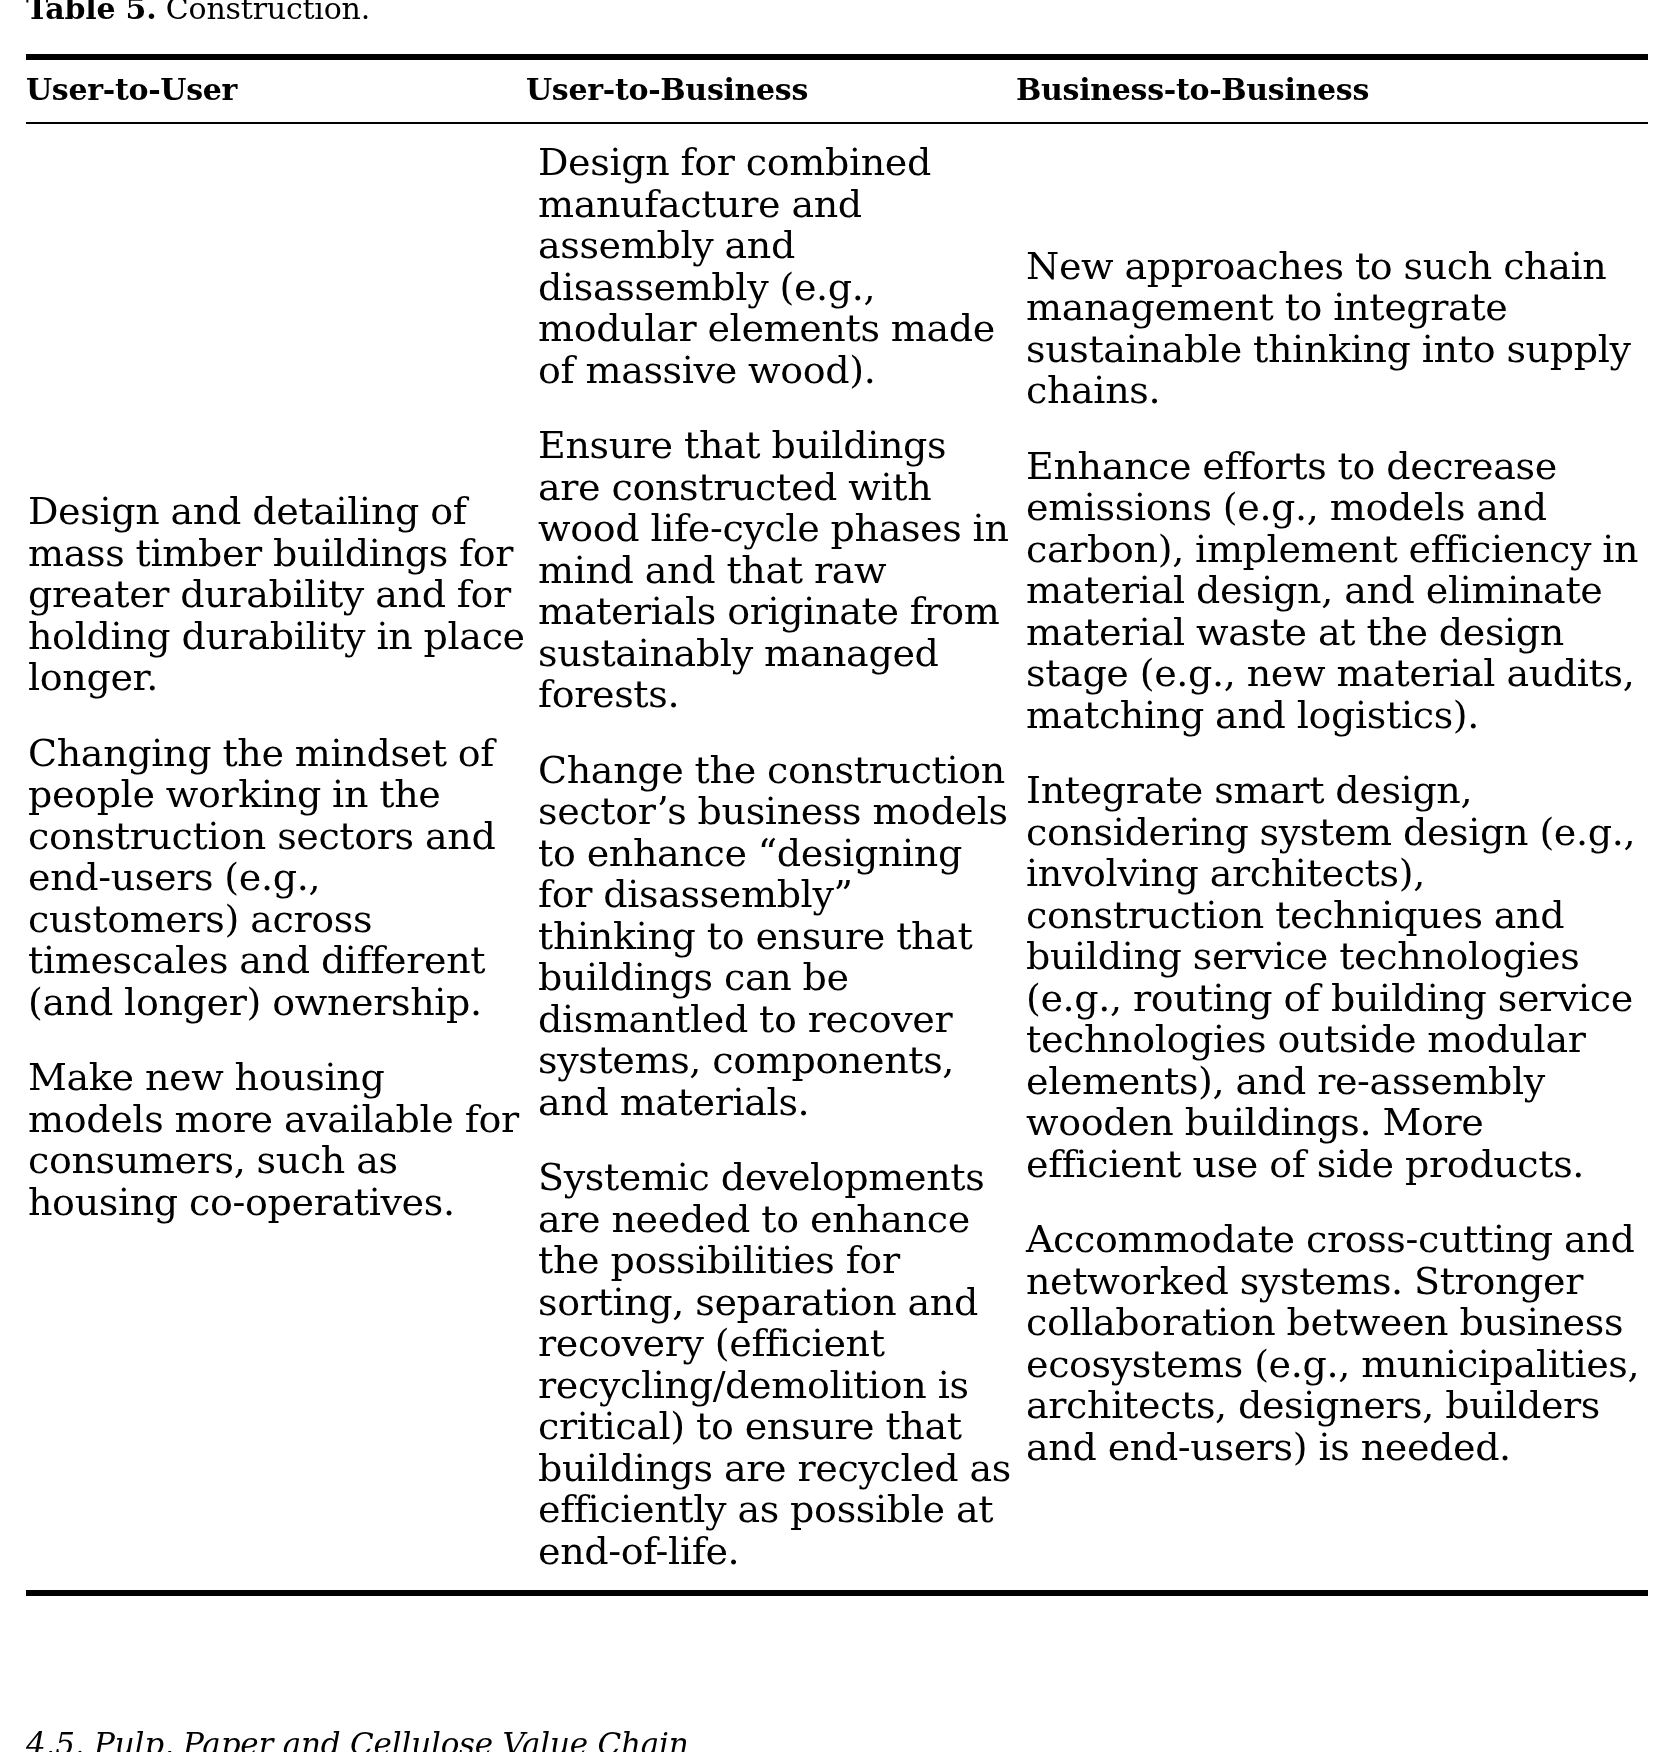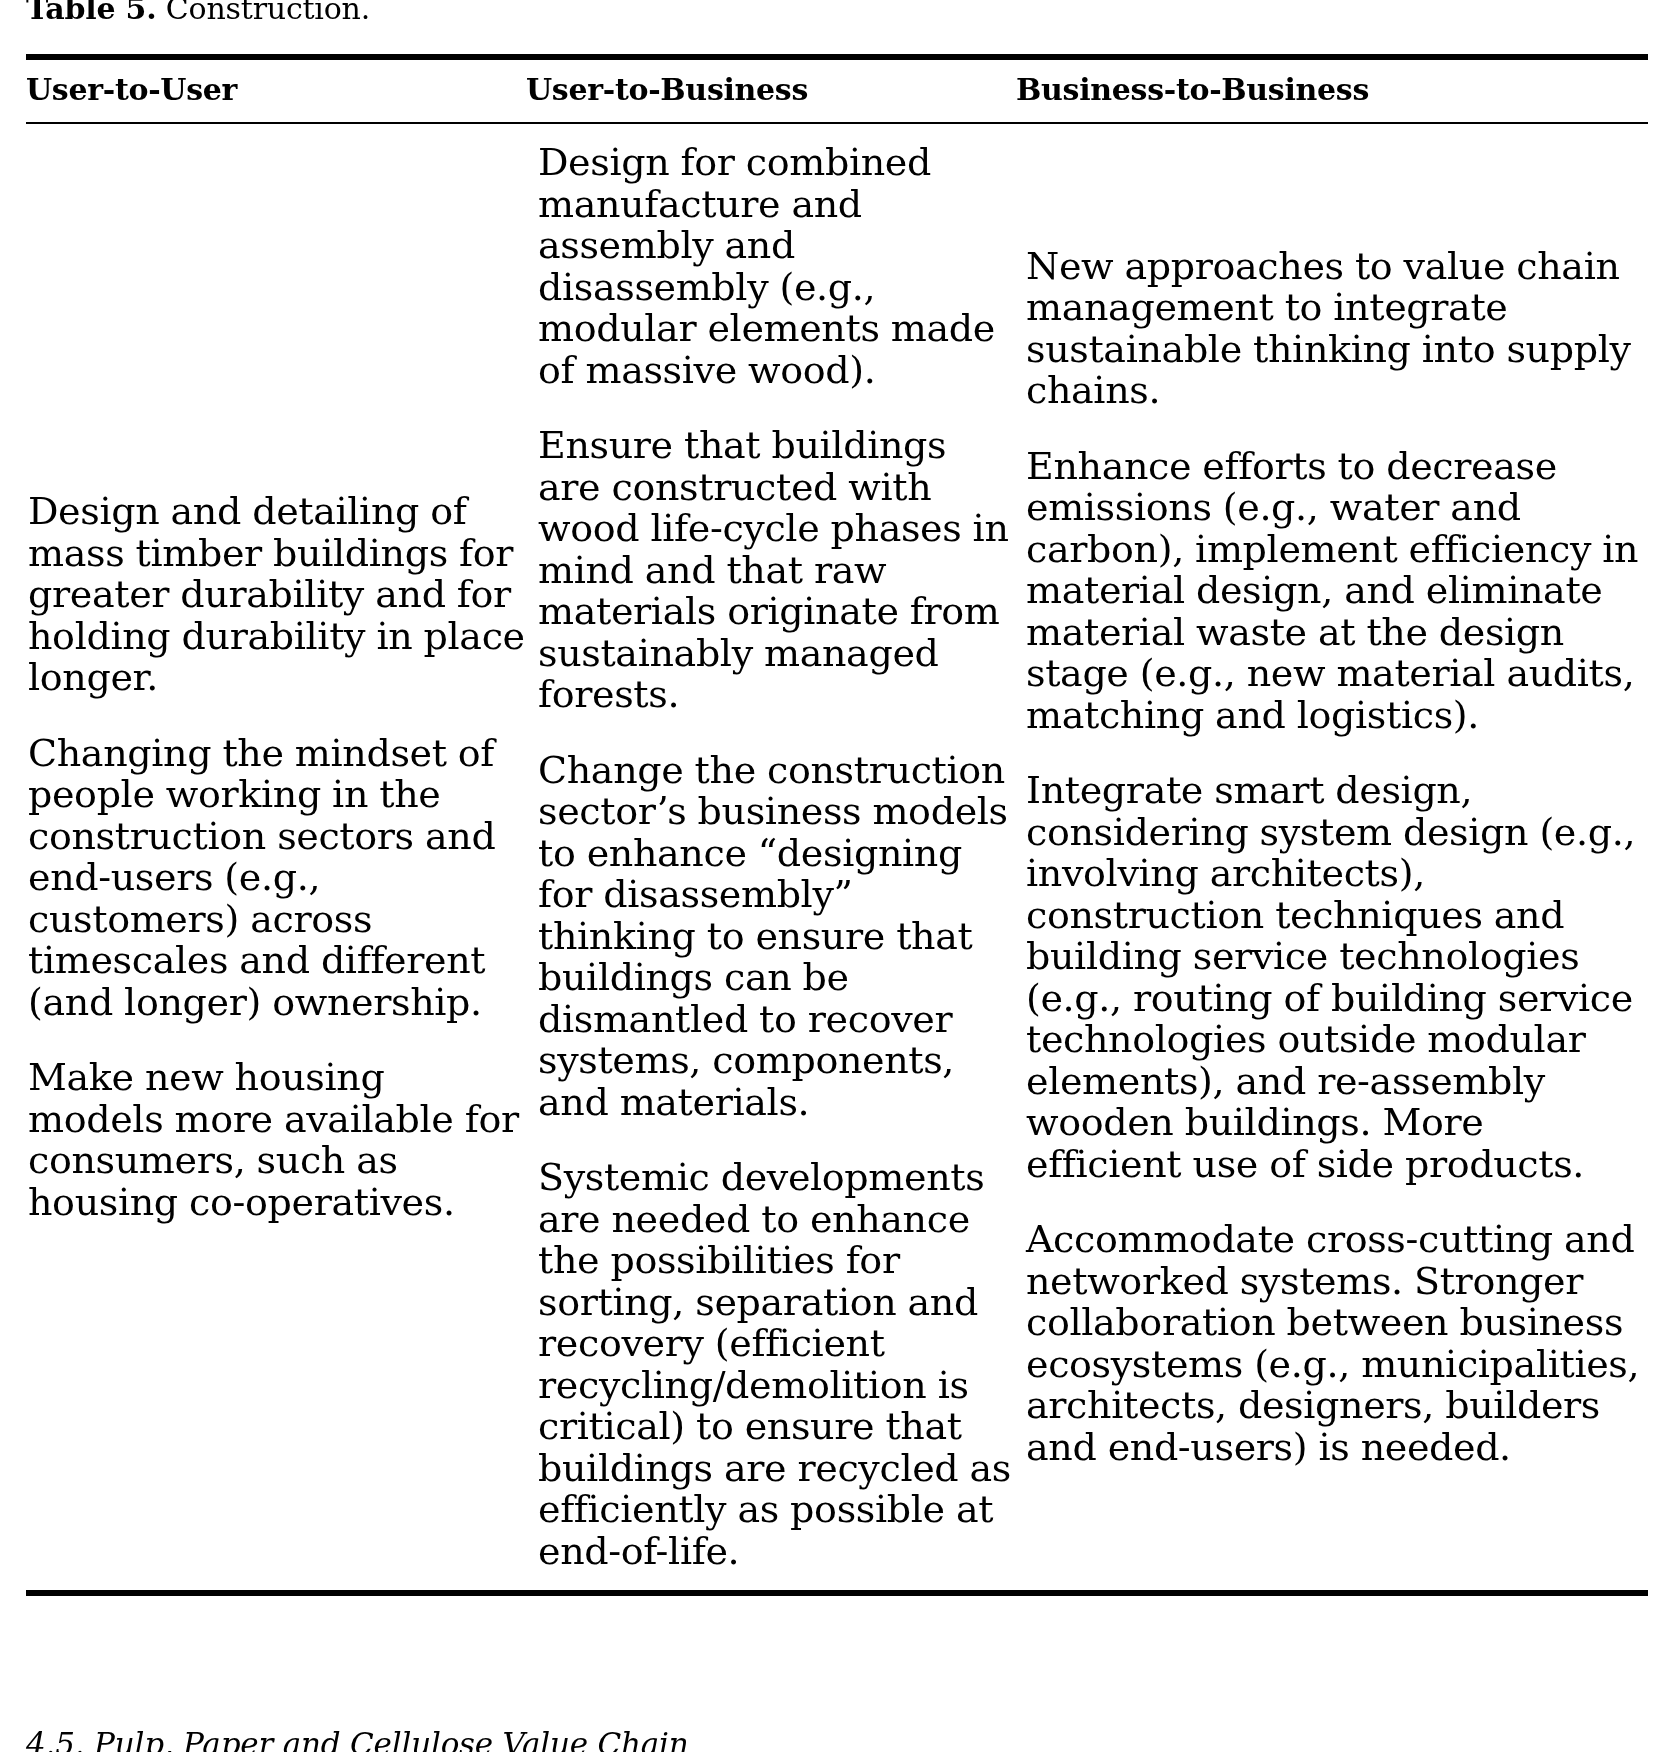--- a/index.html
+++ b/index.html
@@ -174,22 +174,22 @@
             <div class="col-body col2-body">
               <p class="para">Design for combined manufacture and assembly and disassembly (e.g., modular elements made of massive wood).</p>
               <p class="para">Ensure that buildings are constructed with wood life-cycle phases in mind and that raw materials originate from sustainably managed forests.</p>
               <p class="para">Change the construction sectorʼs business models to enhance “designing for disassembly” thinking to ensure that buildings can be dismantled to recover systems, components, and materials.</p>
               <p class="para">Systemic developments are needed to enhance the possibilities for sorting, separation and recovery (efficient recycling/demolition is critical) to ensure that buildings are recycled as efficiently as possible at end-of-life.</p>
             </div>
           </td>
 
           <td class="cellpad3">
             <div class="col-body col3-body">
-              <p class="para">New approaches to value chain management to integrate sustainable thinking into supply chains.</p>
-              <p class="para">Enhance efforts to decrease emissions (e.g., water and carbon), implement efficiency in material design, and eliminate material waste at the design stage (e.g., new material audits, matching and logistics).</p>
+              <p class="para">New approaches to such chain management to integrate sustainable thinking into supply chains.</p>
+              <p class="para">Enhance efforts to decrease emissions (e.g., models and carbon), implement efficiency in material design, and eliminate material waste at the design stage (e.g., new material audits, matching and logistics).</p>
               <p class="para">Integrate smart design, considering system design (e.g., involving architects), construction techniques and building service technologies (e.g., routing of building service technologies outside modular elements), and re-assembly wooden buildings. More efficient use of side products.</p>
               <p class="para">Accommodate cross-cutting and networked systems. Stronger collaboration between business ecosystems (e.g., municipalities, architects, designers, builders and end-users) is needed.</p>
             </div>
           </td>
 
         </tr>
       </tbody>
     </table>
 
     <div class="rule-bottom"></div>

